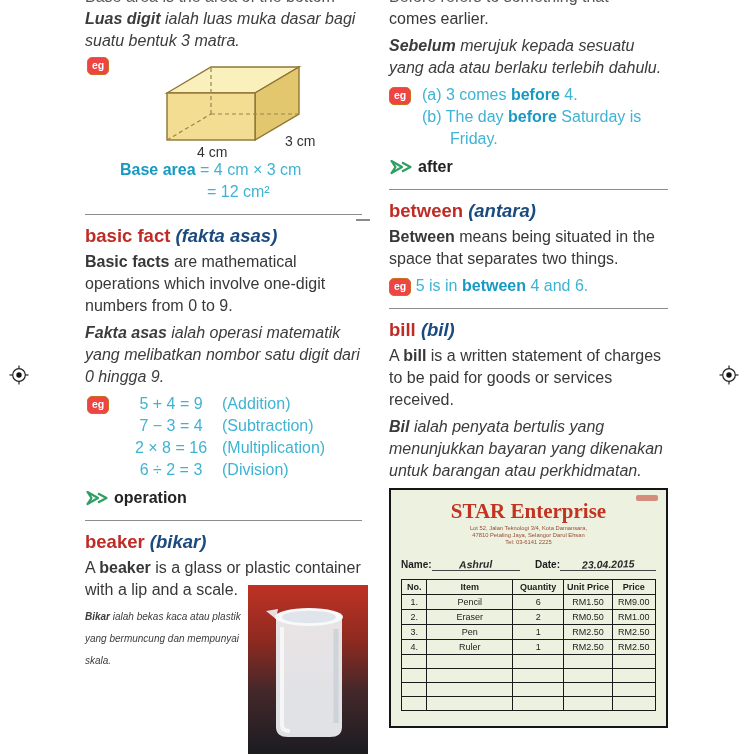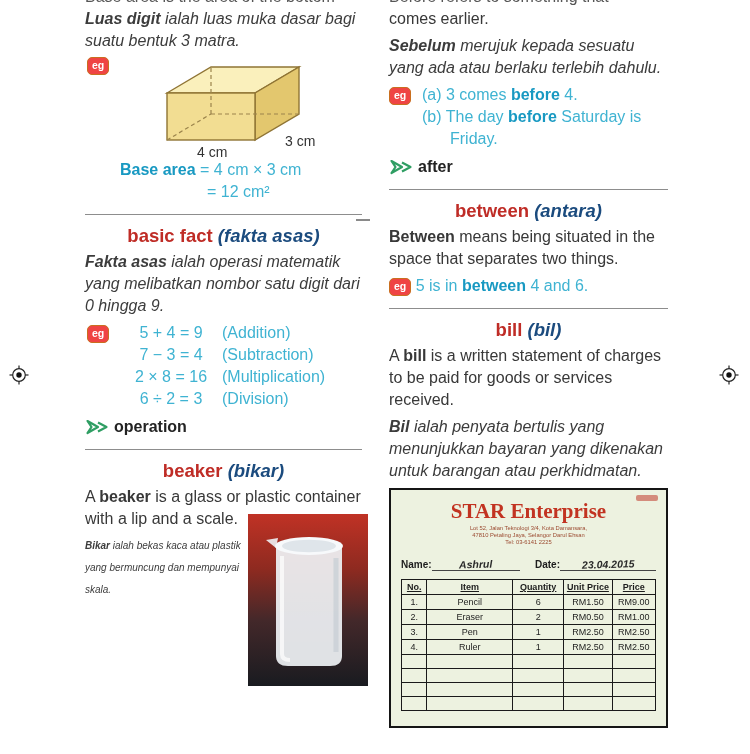--- a/index.html
+++ b/index.html
@@ -15,21 +15,21 @@
   .col-right{left:389px;width:279px;}
 
   p{margin:0 0 5px 0;}
   .malay{font-style:italic;color:#3c3c3c;}
   .malay b{font-style:italic;}
   .clipped-line{height:8px;overflow:hidden;}
   .clipped-line span{display:block;margin-top:-14px;color:#555;}
 
   .rule{border:none;border-top:1.6px solid #8d8d8d;margin:11px 0 9px 0;}
 
-  .term-line{margin:4px 0 3px 0;font-size:18.5px;line-height:24px;text-align:center;}
+  .term-line{margin:4px 0 3px 0;font-size:18.5px;line-height:24px;}
   .term{font-weight:bold;color:#bf2c26;}
   .term-malay{font-weight:bold;font-style:italic;color:#1b4b7e;}
 
   .eg-badge{
     display:inline-block;background:#ef4444;border:1px solid #c96f1f;
     color:#fff;font-size:10.5px;font-weight:bold;
     line-height:13px;padding:1px 4px 2px 4px;border-radius:5px;
     vertical-align:middle;
   }
   .teal{color:#3fb3d2;}
@@ -81,21 +81,21 @@
   .nd-row{display:flex;justify-content:space-between;margin:12px 10px 8px 10px;font-size:10px;align-items:flex-end;}
   .nd-label{font-weight:bold;}
   .nd-line{display:inline-block;border-bottom:1px solid #444;text-align:center;
     font-style:italic;font-weight:bold;font-size:10.5px;color:#2a2a2a;}
   .name-line{min-width:88px;}
   .date-line{min-width:96px;}
   .nd-val{display:inline-block;transform:rotate(-1.5deg);}
   table.bill-table{border-collapse:collapse;margin:0 10px;width:calc(100% - 20px);
     font-size:9px;text-align:center;}
   table.bill-table th,table.bill-table td{border:1px solid #1a1a1a;padding:1px 2px;height:11px;}
-  table.bill-table th{font-weight:bold;text-decoration:underline;}
+  table.bill-table th{font-weight:bold;}
   col.c-no{width:26px;}col.c-item{width:92px;}col.c-qty{width:52px;}col.c-unit{width:50px;}col.c-price{width:44px;}
 
   
   .reg-mark{position:absolute;top:364px;}
   .reg-left{left:8px;}
   .reg-right{left:718px;}
   .gutter-tick{position:absolute;left:356px;top:219px;width:14px;height:2px;background:#8a8a8a;}
 </style>
 </head>
 <body>
@@ -152,20 +152,21 @@
       </div>
     </section>
 
     <hr class="rule">
 
     <section>
       <div class="term-line">
         <span class="term">basic fact</span>
         <span class="term-malay">(fakta asas)</span>
       </div>
+      <p><b>Basic facts</b><span> are mathematical operations which involve one-digit numbers from 0 to 9.</span></p>
       <p class="malay"><b>Fakta asas</b><span> ialah operasi matematik yang melibatkan nombor satu digit dari 0 hingga 9.</span></p>
 
       <div class="bf-examples">
         <span class="eg-badge eg-abs">eg</span>
         <div class="ex-line teal">
           <span class="eq">5 + 4 = 9</span>
             <span>(Addition)</span>
         </div>
         <div class="ex-line teal">
           <span class="eq">7 − 3 = 4</span>

